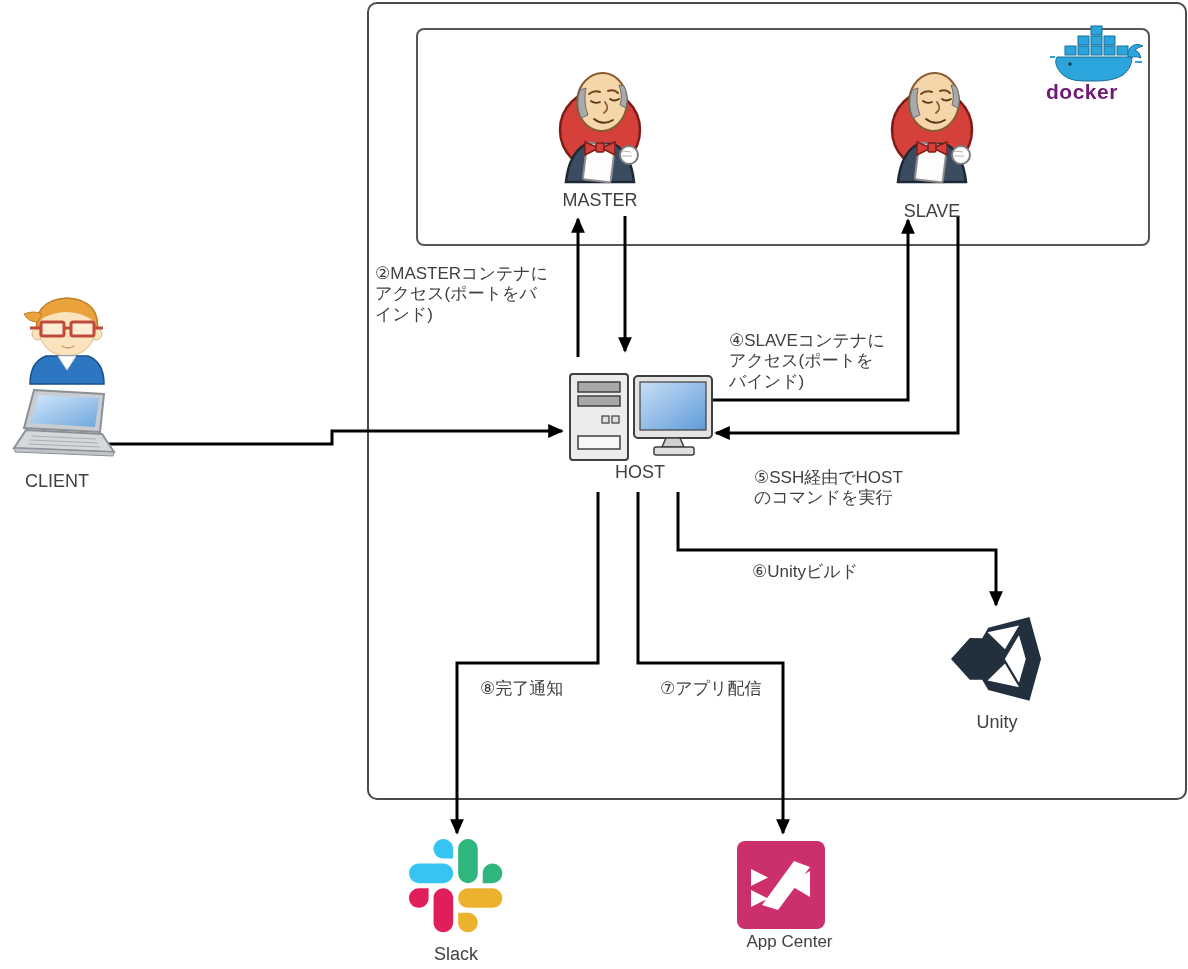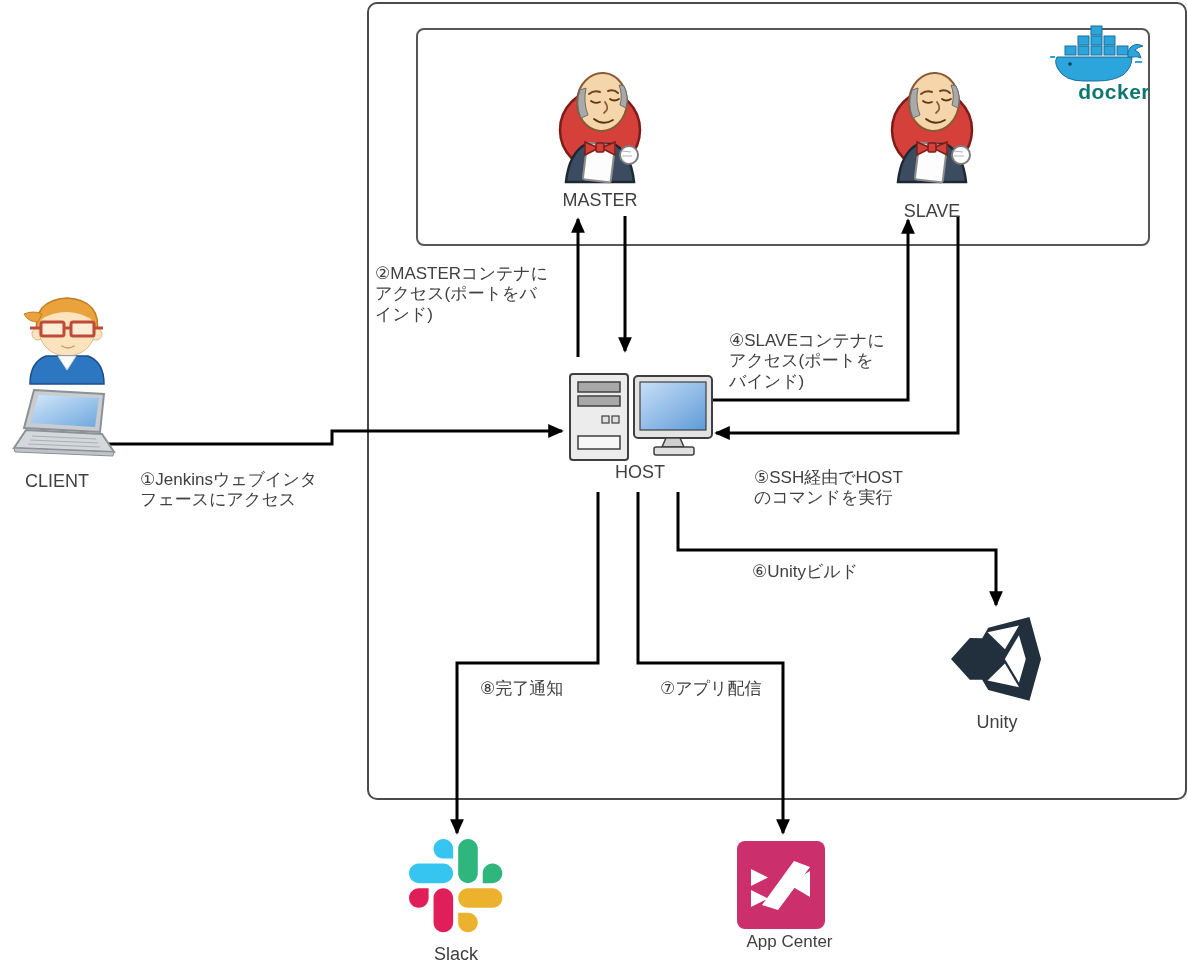--- a/index.html
+++ b/index.html
@@ -9,22 +9,22 @@
   }
   .box { position:absolute; background:transparent; }
   .outer-box { left:367px; top:2px; width:816px; height:794px;
     border:2px solid #4a4a4a; border-radius:10px; }
   .inner-box { left:416px; top:28px; width:730px; height:214px;
     border:2px solid #565656; border-radius:8px; }
   svg.layer { position:absolute; left:0; top:0; }
   .label { position:absolute; color:#404040; }
   .node-label { font-size:18px; text-align:center; }
   .step-label { font-size:17px; line-height:1.2; white-space:pre-line; }
-  .docker-word { font-size:21px; font-weight:bold; color:#0f766e;
-    text-align:right; letter-spacing:0.5px; }
+  .docker-word { font-size:21px; font-weight:bold; color:#701a75;
+    text-align:left; letter-spacing:0.5px; }
 </style>
 </head>
 <body>
 
 <div class="canvas">
 
   <div class="box outer-box"></div>
   <div class="box inner-box"></div>
 
   <svg class="layer" width="1188" height="969" viewBox="0 0 1188 969" xmlns="http://www.w3.org/2000/svg">
@@ -162,22 +162,20 @@
 
   <div class="label node-label" style="left:550px; top:190px; width:100px;">MASTER</div>
   <div class="label node-label" style="left:882px; top:190px; width:100px;margin-top:11px;">SLAVE</div>
   <div class="label node-label" style="left:590px; top:462px; width:100px;">HOST</div>
   <div class="label node-label" style="left:7px; top:471px; width:100px;">CLIENT</div>
   <div class="label node-label" style="left:947px; top:712px; width:100px;">Unity</div>
   <div class="label node-label" style="left:406px; top:944px; width:100px;">Slack</div>
   <div class="label node-label" style="left:732px; top:932px; width:115px; font-size:17px;">App Center</div>
   <div class="label docker-word" style="left:1046px; top:80px; width:104px;">docker</div>
 
-  <div class="label step-label" style="left:140px; top:470px;">①Jenkinsウェブインタ
-フェースにアクセス</div>
   <div class="label step-label" style="left:375px; top:264px;">②MASTERコンテナに
 アクセス(ポートをバ
 インド)</div>
   <div class="label step-label" style="left:729px; top:331px;">④SLAVEコンテナに
 アクセス(ポートを
 バインド)</div>
   <div class="label step-label" style="left:754px; top:448px;margin-top:20px;">⑤SSH経由でHOST
 のコマンドを実行</div>
   <div class="label step-label" style="left:752px; top:562px;">⑥Unityビルド</div>
   <div class="label step-label" style="left:660px; top:679px;">⑦アプリ配信</div>

